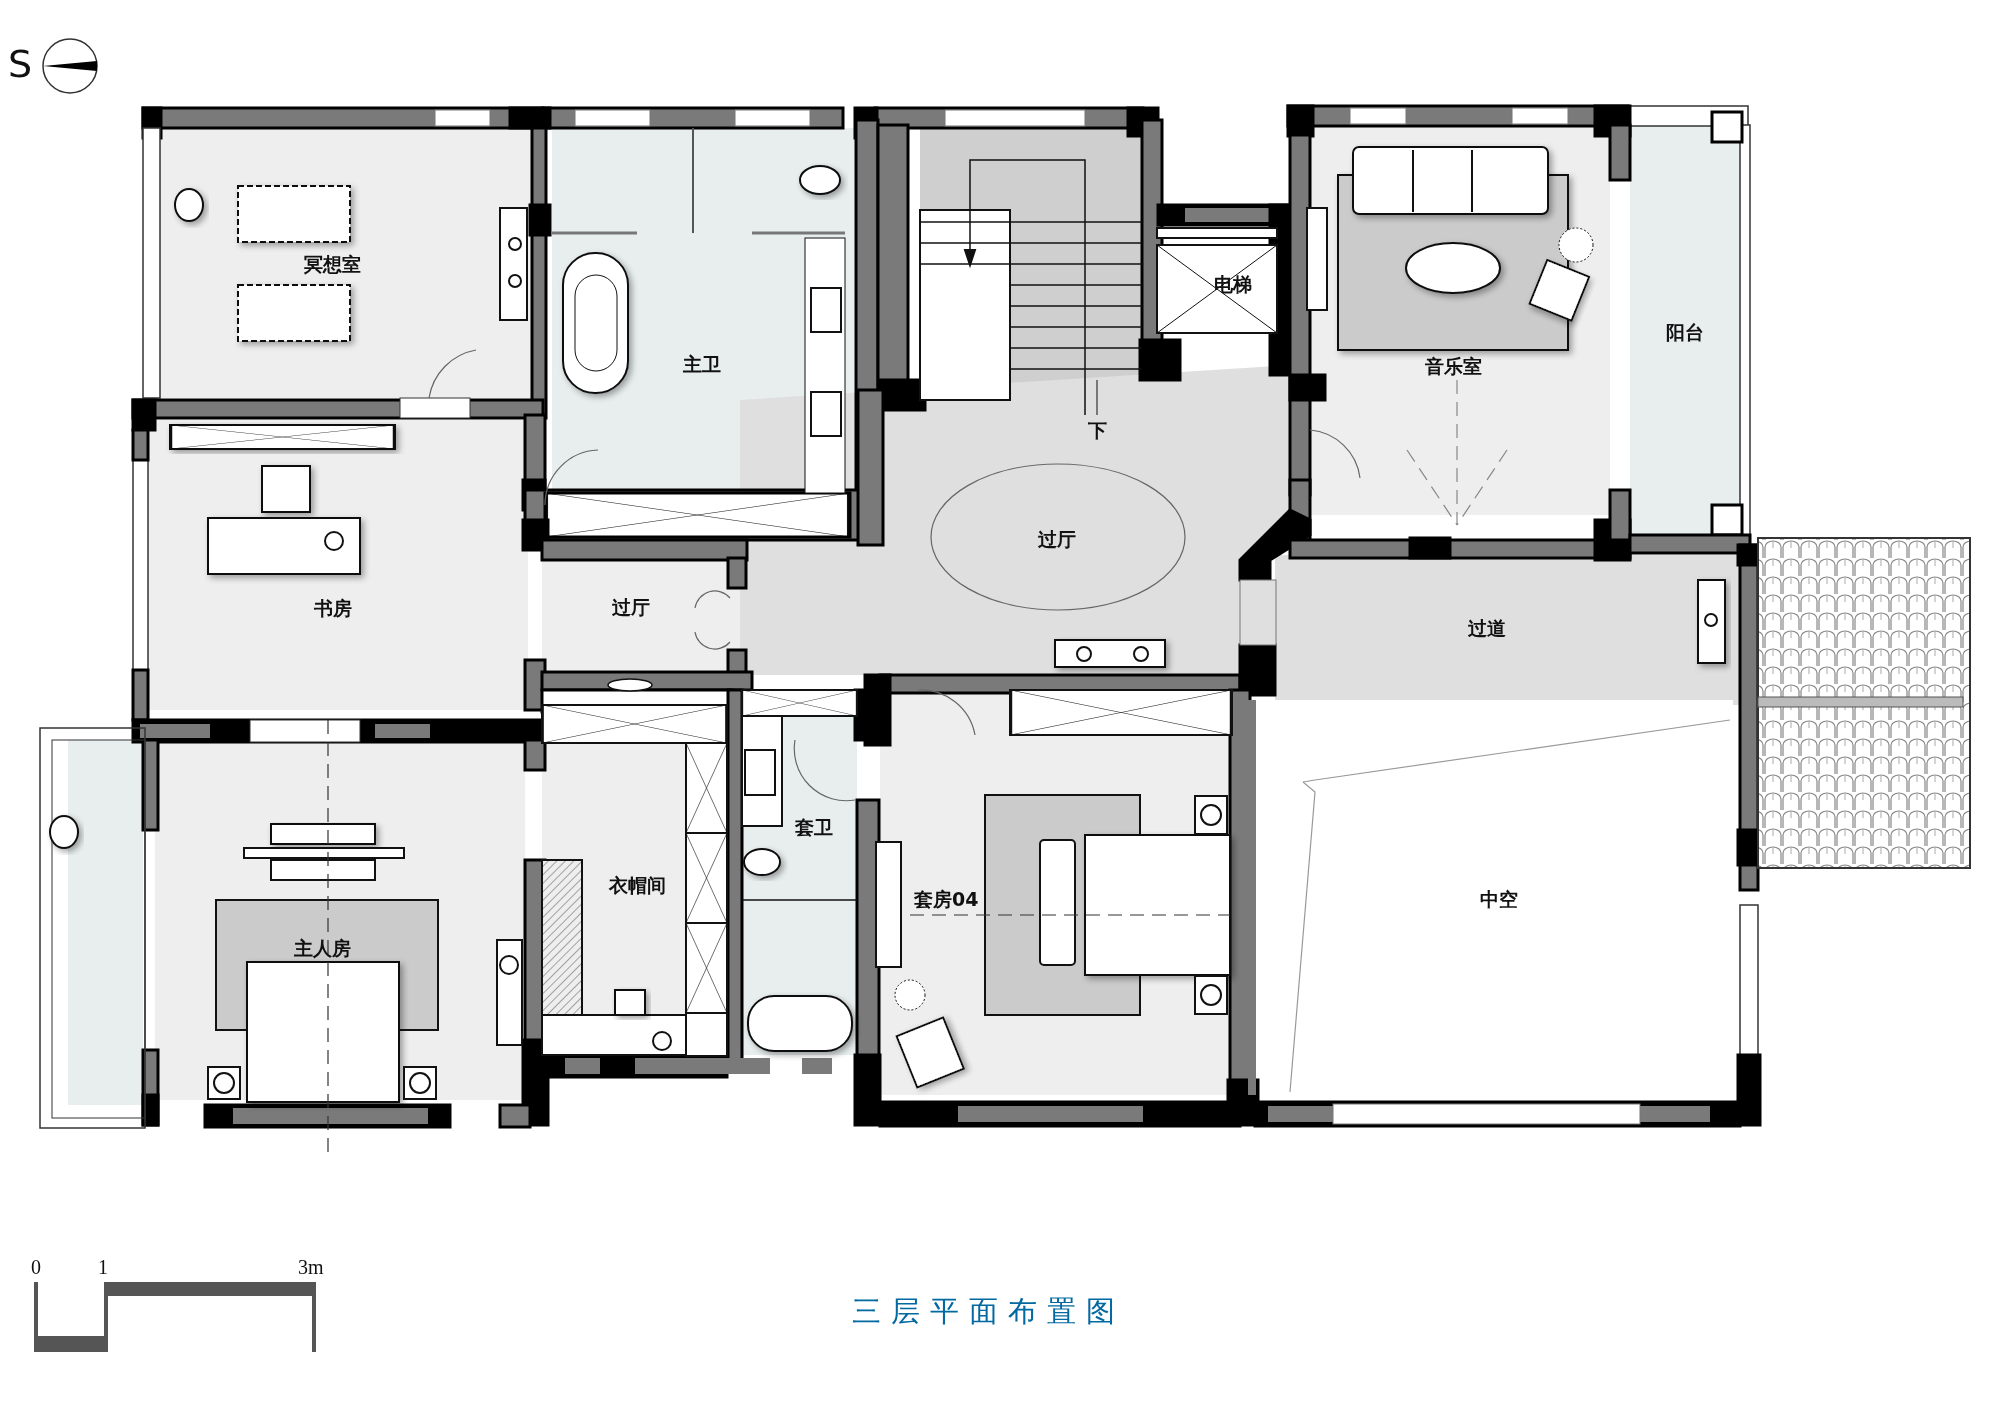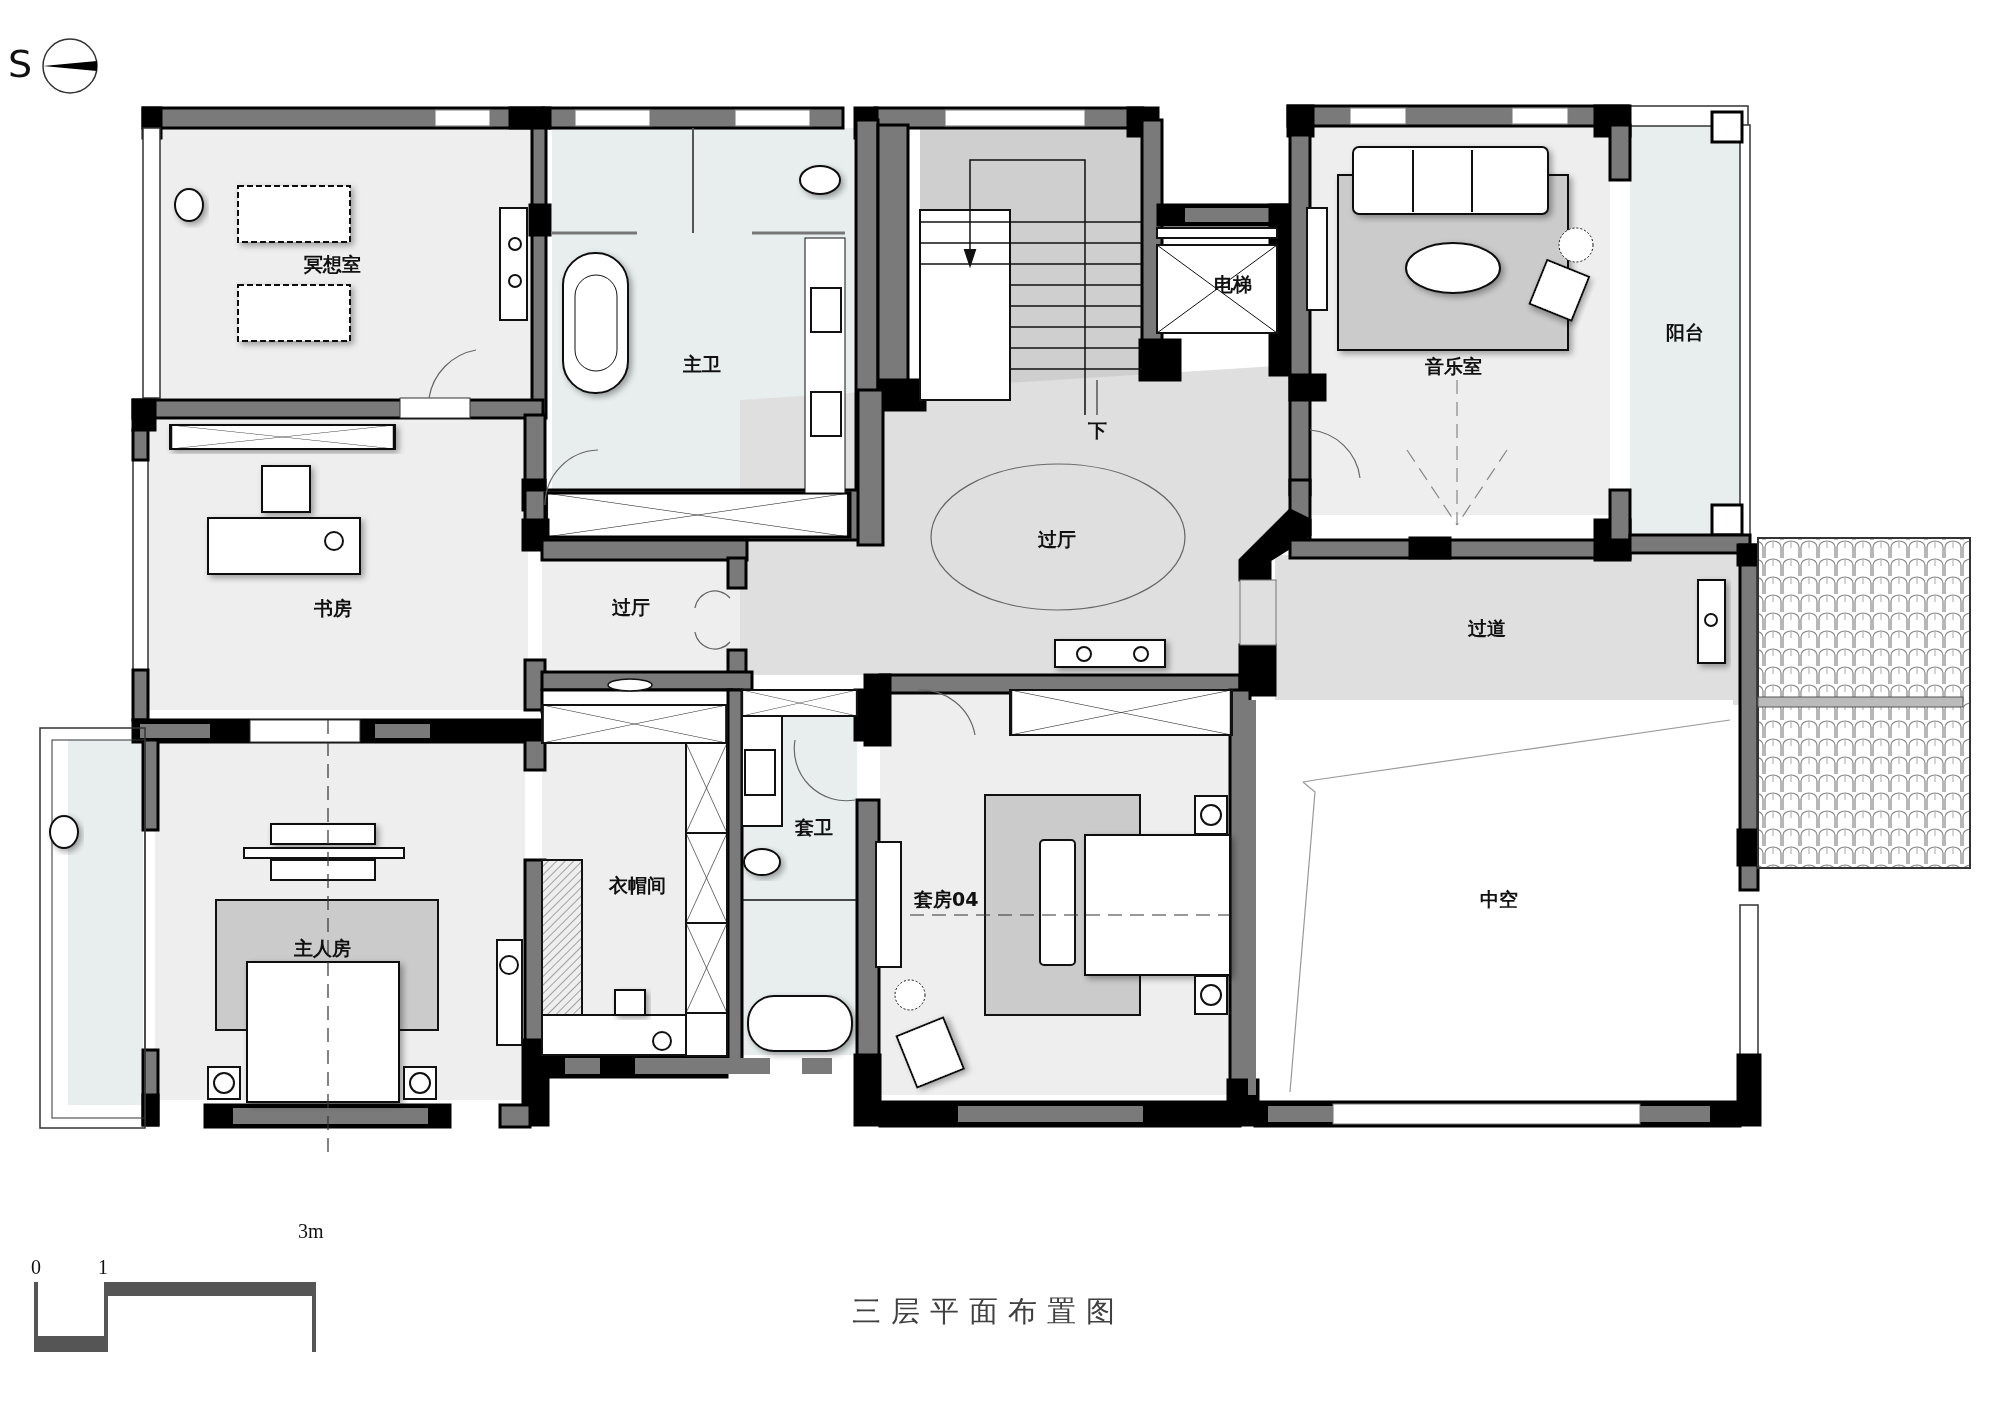--- a/index.html
+++ b/index.html
@@ -343,15 +343,15 @@
     <rect x="34" y="1282" width="4" height="70"></rect>
     <rect x="34" y="1336" width="74" height="16"></rect>
     <rect x="104" y="1282" width="4" height="70"></rect>
     <rect x="104" y="1282" width="212" height="14"></rect>
     <rect x="312" y="1282" width="4" height="70"></rect>
   </g>
 </svg>
 
 <div class="scale-lbl" style="left:31px;top:1256px">0</div>
 <div class="scale-lbl" style="left:98px;top:1256px">1</div>
-<div class="scale-lbl" style="left:298px;top:1220px">3m</div>
-
-<div class="title" style="color:#404040">三层平面布置图</div>
+<div class="scale-lbl" style="left:298px;top:1256px">3m</div>
+
+<div class="title" style="color:#0369a1">三层平面布置图</div>
 
 </body></html>

